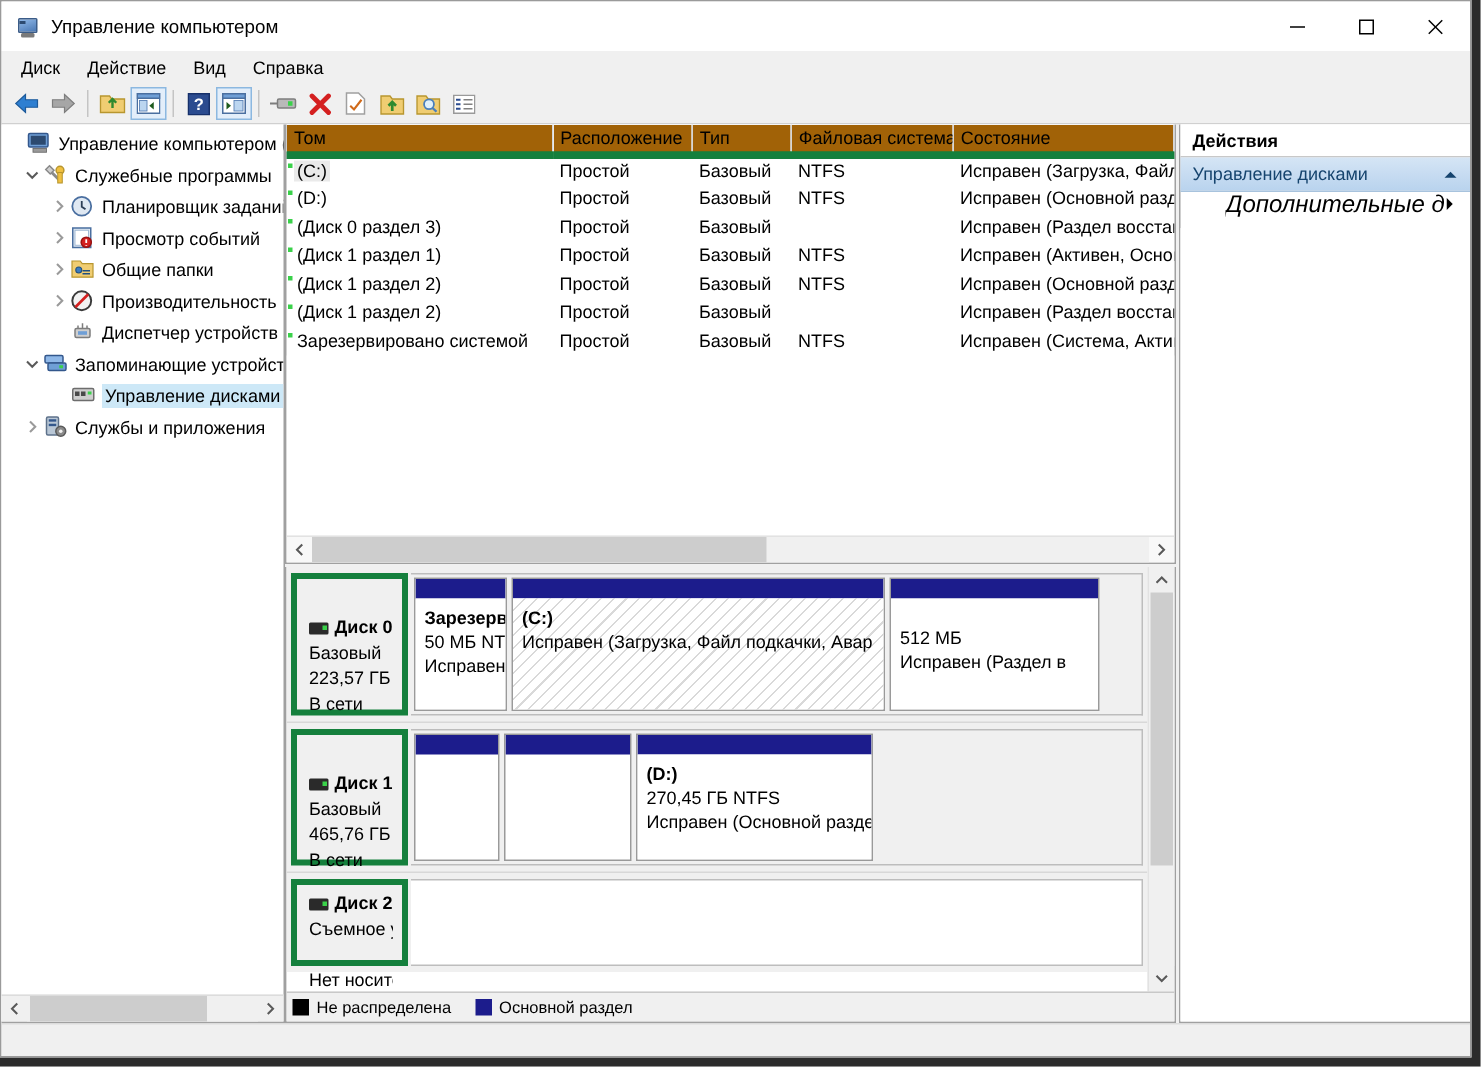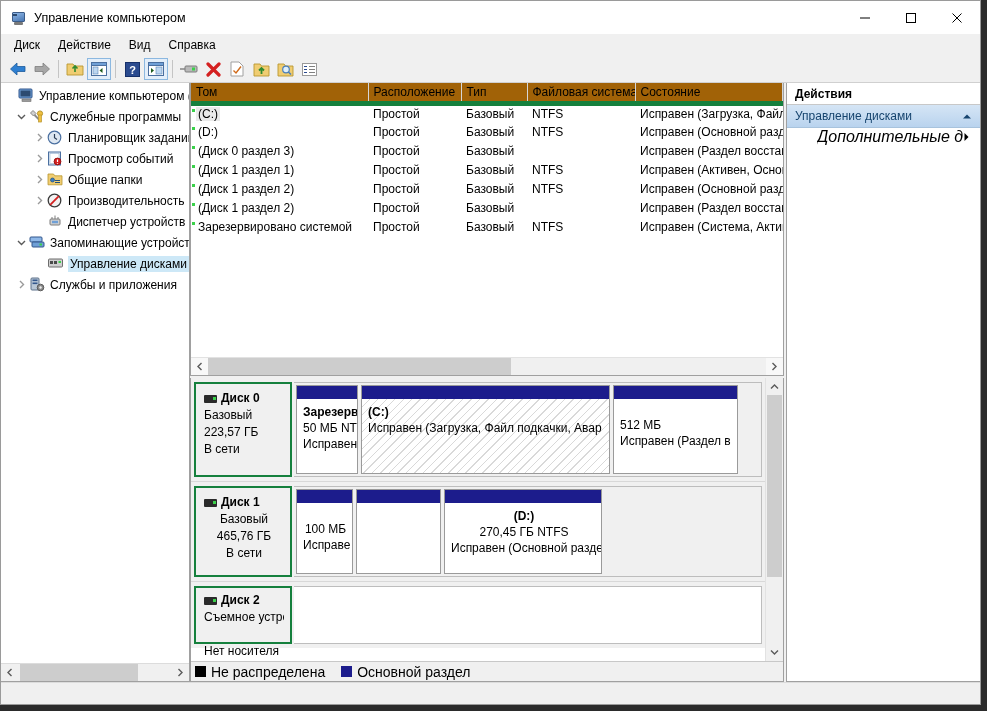--- a/index.html
+++ b/index.html
@@ -172,25 +172,25 @@
   .graphic-scrollarea{flex:1 1 auto;display:flex;min-height:0;}
   .disks{flex:1 1 auto;min-width:0;display:flex;flex-direction:column;background:#fff;overflow:hidden;}
   .disk-row{
     display:flex;flex:0 0 auto;
     border-bottom:1px solid #d8d8d8;
     background:#f0f0f0;
     padding:4px 3px 4px 3px;
     box-sizing:border-box;
   }
   .disk-info{
-    width:98px;flex:0 0 auto;
+    width:78px;flex:0 0 auto;
     background:#f0f0f0;
-    border:2px solid #15803d;
+    border:4px solid #15803d;
     box-sizing:border-box;
-    padding:6px 6px 6px 8px;
+    padding:24px 6px 6px 8px;
     font-size:12px;line-height:17px;
   }
   .disk-info .dtitle{display:flex;align-items:center;gap:4px;font-weight:bold;}
   .disk-glyph{
     width:13px;height:8px;flex:0 0 auto;background:#2a2a2a;border-radius:1px;position:relative;
   }
   .disk-glyph:after{content:"";position:absolute;right:1px;top:2px;width:3px;height:3px;background:#3ad14a;}
   .disk-sub{color:#000;white-space:nowrap;overflow:hidden;}
   .parts{
     flex:1 1 auto;min-width:0;display:flex;gap:3px;
@@ -225,21 +225,21 @@
     border-left:1px solid #e2e2e2;
     display:flex;flex-direction:column;align-items:center;
   }
   .vs-arrow{height:17px;width:17px;display:flex;align-items:center;justify-content:center;color:#5a5a5a;}
   .vs-track{flex:1 1 auto;width:17px;position:relative;background:#f0f0f0;}
   .vs-thumb{position:absolute;left:1px;width:15px;background:#cdcdcd;}
 
   .legend{
     height:19px;flex:0 0 auto;background:#f0f0f0;
     border-top:1px solid #c8c8c8;
-    display:flex;align-items:center;gap:6px;padding-left:4px;font-size:14px;
+    display:flex;align-items:center;gap:6px;padding-left:4px;font-size:11px;
   }
   .legend .sw{width:11px;height:11px;display:inline-block;}
   .legend .li{display:flex;align-items:center;gap:5px;margin-right:10px;}
 
   
   .actions-pane{
     width:194px;flex:0 0 auto;
     background:#ffffff;
     border:1px solid #a0a0a0;border-top:none;border-right:none;
     box-sizing:border-box;
@@ -693,47 +693,43 @@
                     <div>Исправен (</div>
                   </div>
                 </div>
                 <div class="part hatched" style="width:249px;">
                   <div class="bar"></div>
                   <div class="pbody">
                     <div class="pname">(C:)</div>
                     <div>Исправен (Загрузка, Файл подкачки, Авар</div>
                   </div>
                 </div>
-                <div class="part unlabeled" style="width:125px;">
+                <div class="part unlabeled" style="width:140px;">
                   <div class="bar"></div>
                   <div class="pbody">
                     <div>512 МБ</div>
                     <div>Исправен (Раздел в</div>
                   </div>
                 </div>
               </div>
             </div>
 
-            <div class="disk-row" style="height:100px;text-align:center;">
+            <div class="disk-row" style="height:100px;">
               <div class="disk-info">
                 <div class="dtitle">
                   <span class="disk-glyph"></span>
                   <span>Диск 1</span>
                 </div>
                 <div class="disk-sub">Базовый</div>
                 <div class="disk-sub">465,76 ГБ</div>
                 <div class="disk-sub">В сети</div>
               </div>
               <div class="parts">
                 <div class="part unlabeled" style="width:57px;">
                   <div class="bar"></div>
-                  <div class="pbody">
-                    <div>100 МБ </div>
-                    <div>Исправе</div>
-                  </div>
                 </div>
                 <div class="part unlabeled" style="width:85px;">
                   <div class="bar"></div>
                 </div>
                 <div class="part" style="width:158px;">
                   <div class="bar"></div>
                   <div class="pbody">
                     <div class="pname">(D:)</div>
                     <div>270,45 ГБ NTFS</div>
                     <div>Исправен (Основной разде</div>

